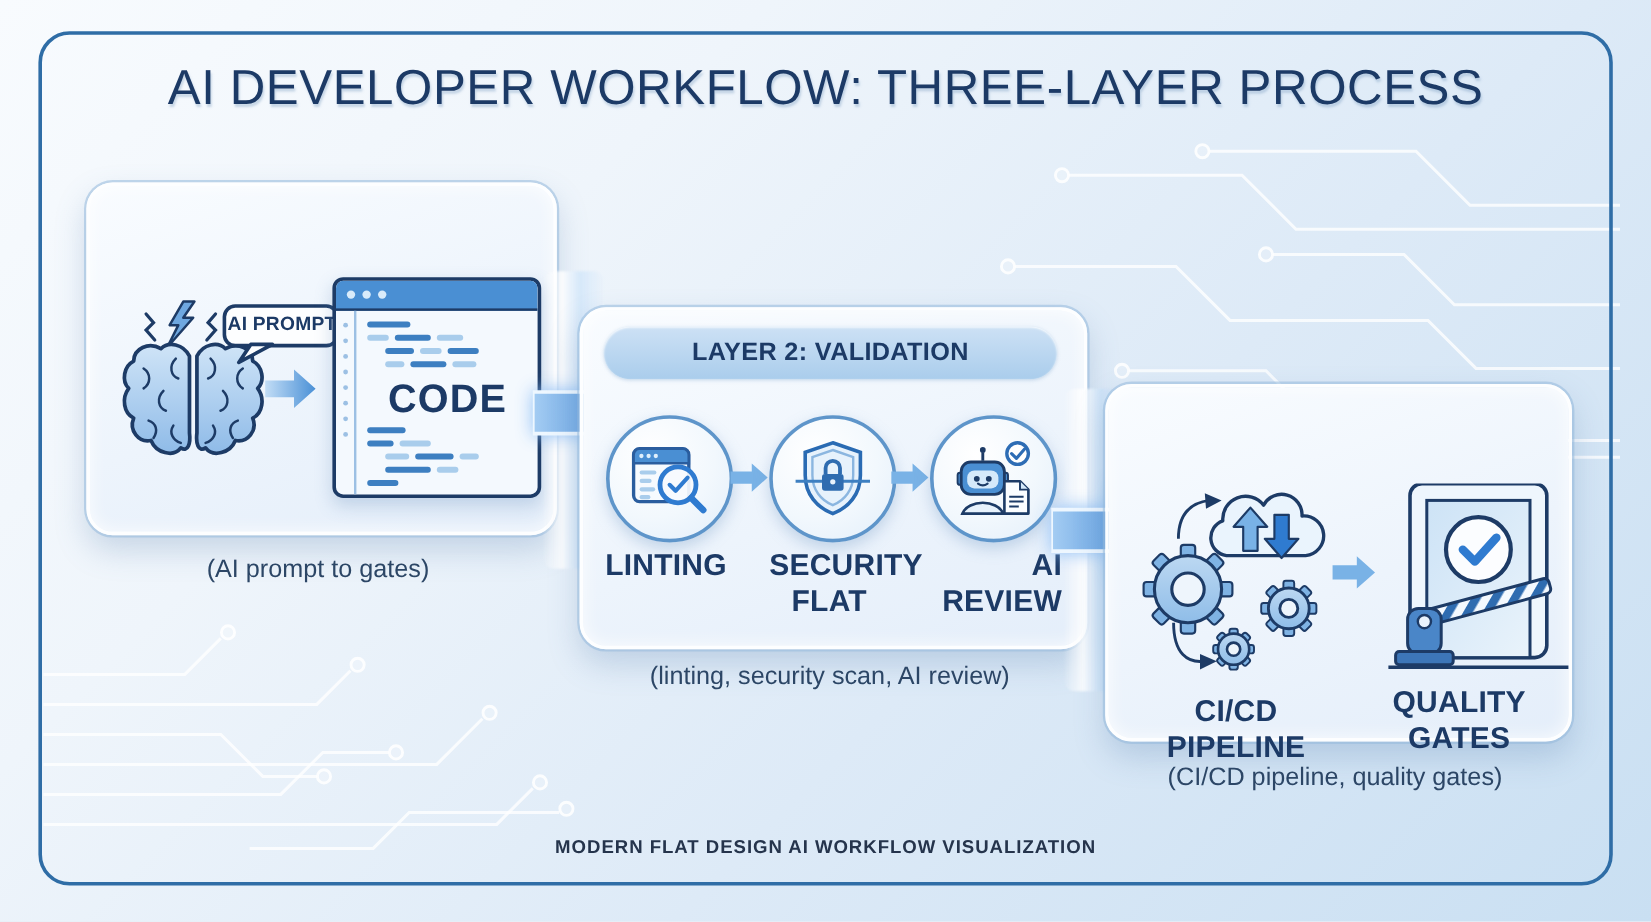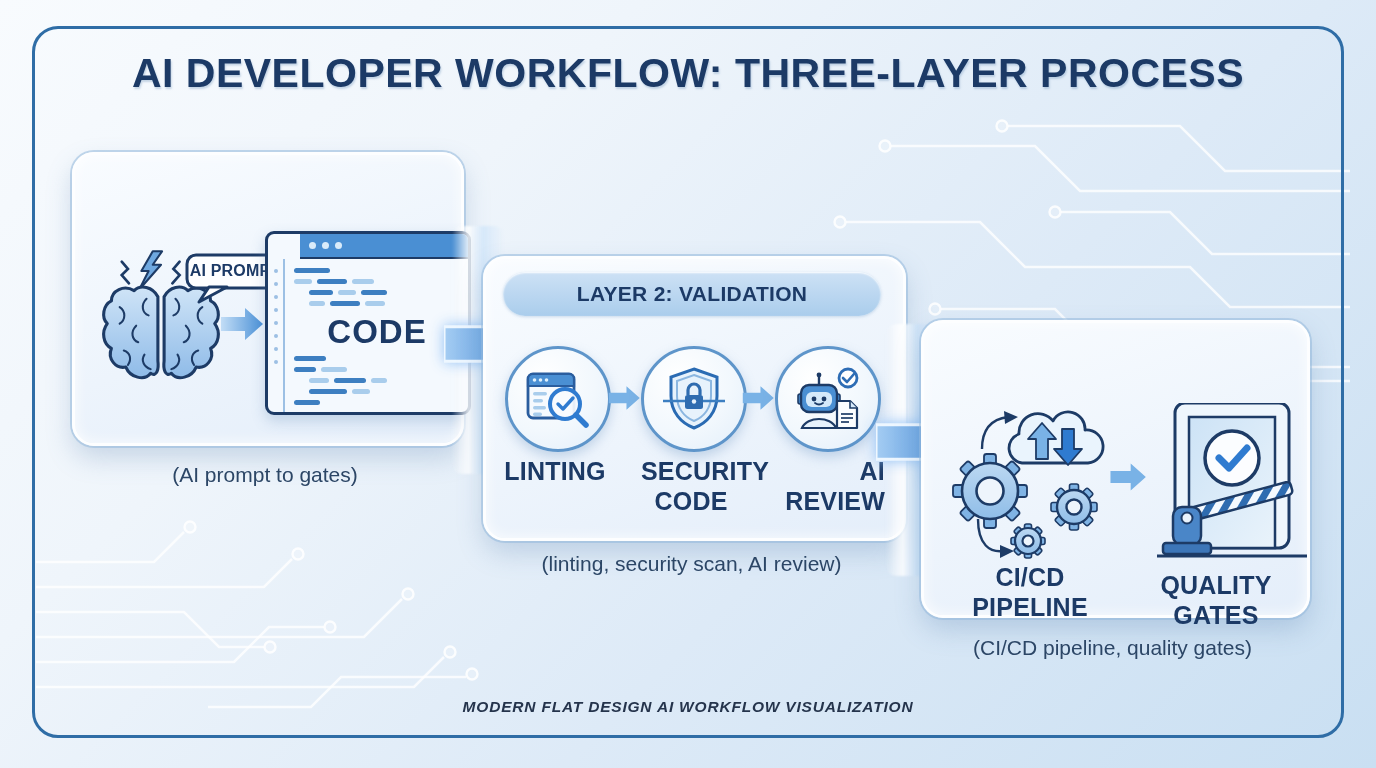--- a/index.html
+++ b/index.html
@@ -10,21 +10,21 @@
   }
   .frame{
     position:absolute;left:32px;top:26px;width:1306px;height:706px;
     border:3px solid #2f6da6;border-radius:26px;pointer-events:none;
   }
   .circuit{position:absolute;pointer-events:none;}
   .circuit polyline{fill:none;stroke:rgba(255,255,255,.78);stroke-width:2.5;}
   .circuit circle{fill:rgba(255,255,255,.18);stroke:rgba(255,255,255,.85);stroke-width:2.4;}
   .main-title{
     position:absolute;top:50px;left:0;width:100%;text-align:center;
-    font-size:41px;font-weight:bold;color:#1c3a66;letter-spacing:.5px;
+    font-size:41px;font-weight:normal;color:#1c3a66;letter-spacing:.5px;
     text-shadow:1px 2px 2px rgba(110,145,185,.35);
   }
   .layer-card{
     position:absolute;border-radius:22px;
     background:linear-gradient(160deg,#f9fcff 0%,#edf4fc 55%,#e4eefa 100%);
     border:3px solid #fdfeff;
     box-shadow:0 0 0 2px rgba(150,185,220,.55),0 12px 26px rgba(90,130,175,.28),inset 0 0 14px rgba(255,255,255,.8);
   }
   .pill{
     position:absolute;display:flex;align-items:center;justify-content:center;
@@ -67,21 +67,21 @@
   .r i{height:5px;border-radius:2.5px;display:block;}
   .m{background:#3d7fc1;}
   .l{background:#a9cdec;}
   .ind{width:10px;height:5px;}
   .cw-label{
     text-align:center;font-size:33px;font-weight:bold;color:#1c3a66;
     letter-spacing:1px;margin:1px 0 5px 0;
   }
   .footer{
     position:absolute;top:698px;left:0;width:100%;text-align:center;
-    color:#25344c;font-size:15.5px;font-weight:bold;letter-spacing:.8px;font-style:italic;
+    color:#25344c;font-size:15.5px;font-weight:bold;letter-spacing:.8px;
   }
 </style>
 </head>
 <body>
 
 <div class="canvas">
 
   <svg class="circuit" style="left:830px;top:104px;" width="520" height="290" viewBox="0 0 520 290">
     <polyline points="178,22 350,22 395,67 520,67"></polyline>
       <circle cx="172" cy="22" r="5.5"></circle>
@@ -151,21 +151,21 @@
     <svg class="abs" style="left:134px;top:150px;" width="68" height="38" viewBox="0 0 44 38">
       <defs>
         <linearGradient id="aG1" x1="0" y1="0" x2="1" y2="0">
           <stop offset="0" stop-color="#c2ddf6"></stop>
             <stop offset="1" stop-color="#4a90d6"></stop>
         </linearGradient>
       </defs>
       <polygon points="0,12 24,12 24,3 42,19 24,35 24,26 0,26" fill="url(#aG1)"></polygon>
     </svg>
 
-    <div class="code-window" style="left:190px;top:76px;width:168px;height:178px;padding-left:32px;">
+    <div class="code-window" style="left:202px;top:76px;width:168px;height:178px;">
       <div class="cw-titlebar">
         <span class="cw-dot"></span>
         <span class="cw-dot"></span>
         <span class="cw-dot"></span>
       </div>
       <div class="cw-body">
         <div class="cw-gutter">
           <i></i>
             <i></i>
             <i></i>
@@ -290,21 +290,21 @@
         <path d="M20,37 q4,3 8,0" fill="none" stroke="#1d3b66" stroke-width="1.8" stroke-linecap="round"></path>
         <path d="M42,35 h13 l7,7 v20 h-20 z" fill="#fbfdff" stroke="#1d3b66" stroke-width="2.2" stroke-linejoin="round"></path>
         <path d="M55,35 v7 h7" fill="#d5e9fa" stroke="#1d3b66" stroke-width="1.6"></path>
         <line x1="46" y1="48" x2="58" y2="48" stroke="#1d3b66" stroke-width="1.7"></line>
         <line x1="46" y1="52" x2="58" y2="52" stroke="#1d3b66" stroke-width="1.7"></line>
         <line x1="46" y1="56" x2="54" y2="56" stroke="#1d3b66" stroke-width="1.7"></line>
       </svg>
     </div>
 
     <div class="step-label" style="left:9px;top:198px;width:120px;">LINTING</div>
-    <div class="step-label" style="left:155px;top:198px;width:100px;">SECURITY CODE</div>
+    <div class="step-label" style="left:155px;top:198px;width:100px;">SECURITY FLAT</div>
     <div class="step-label" style="left:279px;top:198px;width:120px;text-align:right;">AI REVIEW</div>
   </div>
   <div class="caption" style="left:483px;top:552px;width:417px;">(linting, security scan, AI review)</div>
 
   <div class="beam" style="left:886px;top:324px;height:252px;"></div>
   <svg class="abs" style="left:876px;top:396px;filter:drop-shadow(0 0 7px rgba(140,190,245,.95));" width="102" height="92" viewBox="0 0 100 90">
     <defs>
       <linearGradient id="bigA2" x1="0" y1="0" x2="1" y2="0">
         <stop offset="0" stop-color="#a5cdf3"></stop>
           <stop offset="1" stop-color="#2f7bd0"></stop>
@@ -376,20 +376,20 @@
       <path d="M62,55 l10,10 l18,-20" fill="none" stroke="#2f7bd0" stroke-width="7" stroke-linecap="round" stroke-linejoin="round"></path>
       <g transform="rotate(-15 30 112)">
         <rect x="26" y="106" width="112" height="13" rx="4" fill="url(#stripeP)" stroke="#1d3b66" stroke-width="2.5"></rect>
       </g>
       <rect x="16" y="104" width="28" height="38" rx="9" fill="#4a86c8" stroke="#1d3b66" stroke-width="2.5"></rect>
       <circle cx="30" cy="115" r="5.5" fill="#eaf3fc" stroke="#1d3b66" stroke-width="2"></circle>
       <rect x="6" y="140" width="48" height="11" rx="3" fill="#3d76b8" stroke="#1d3b66" stroke-width="2.5"></rect>
       <line x1="0" y1="153" x2="150" y2="153" stroke="#1d3b66" stroke-width="3"></line>
     </svg>
 
-    <div class="step-label" style="left:26px;top:240px;width:160px;">CI/CD PIPELINE</div>
+    <div class="step-label" style="left:26px;top:256px;width:160px;">CI/CD PIPELINE</div>
     <div class="step-label" style="left:212px;top:248px;width:160px;">QUALITY GATES</div>
   </div>
   <div class="caption" style="left:921px;top:636px;width:383px;">(CI/CD pipeline, quality gates)</div>
 
   <div class="footer">MODERN FLAT DESIGN AI WORKFLOW VISUALIZATION</div>
 
 </div>
 
 </body></html>

